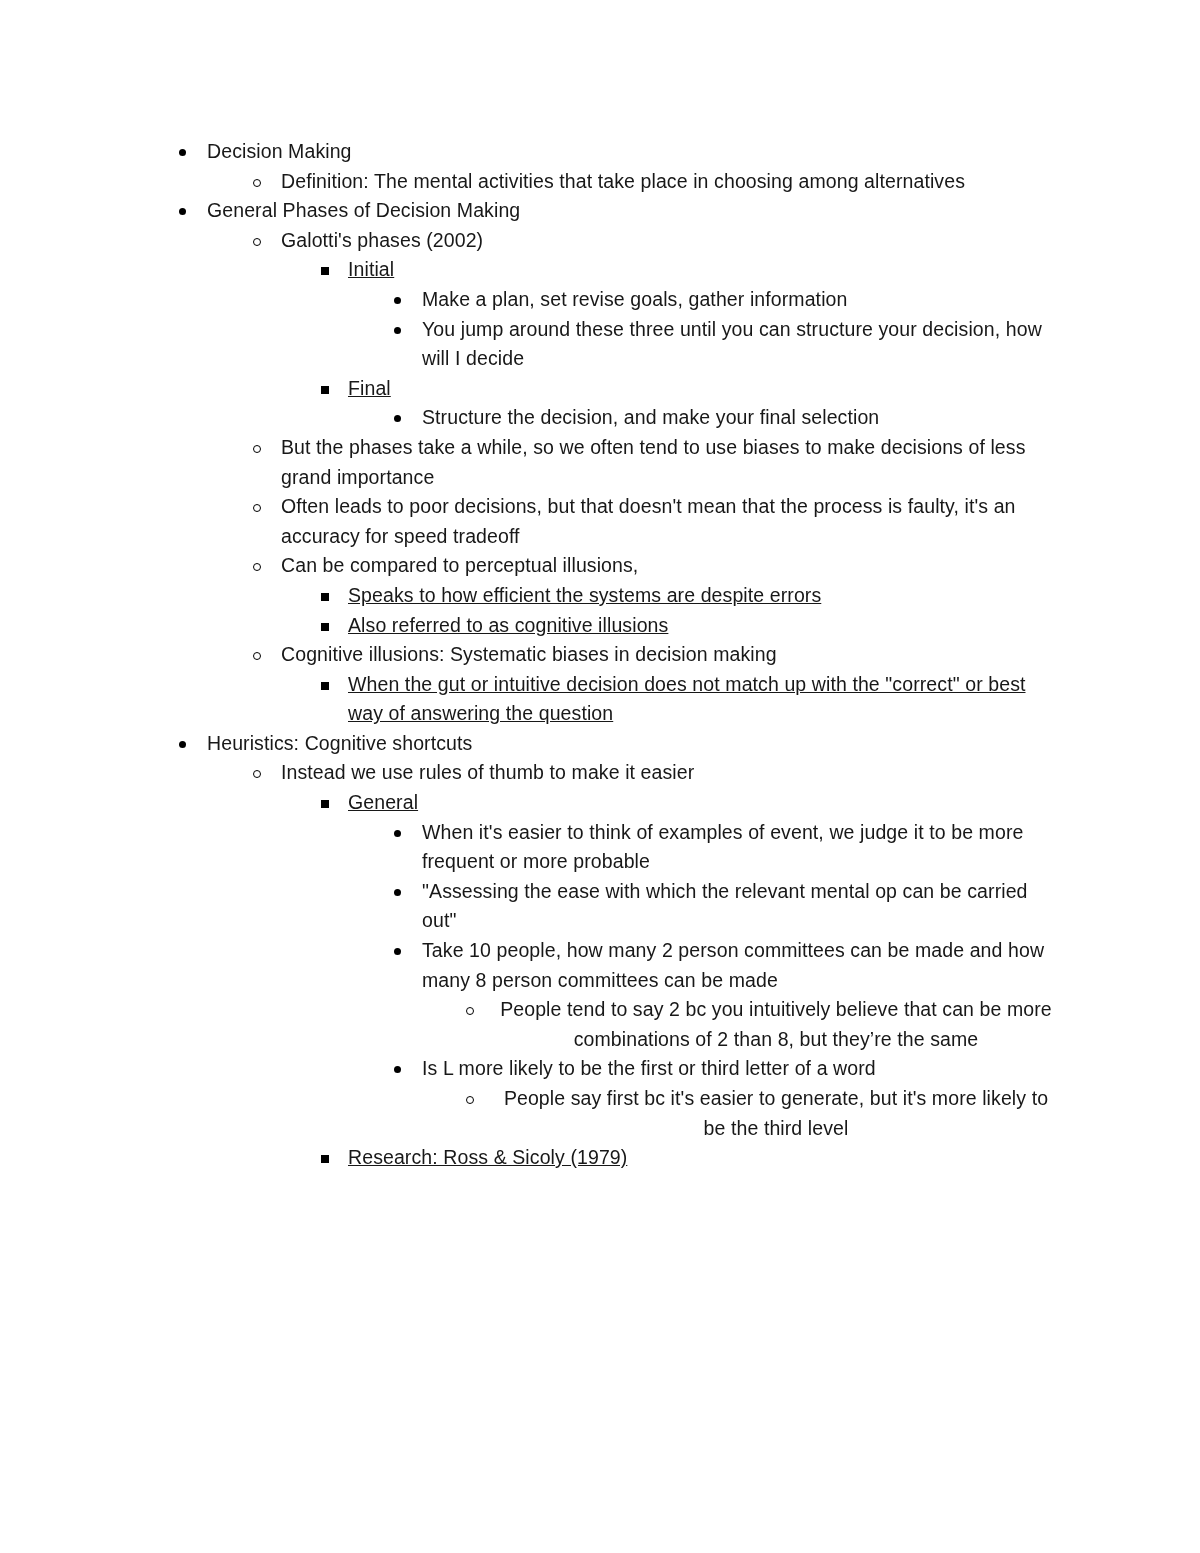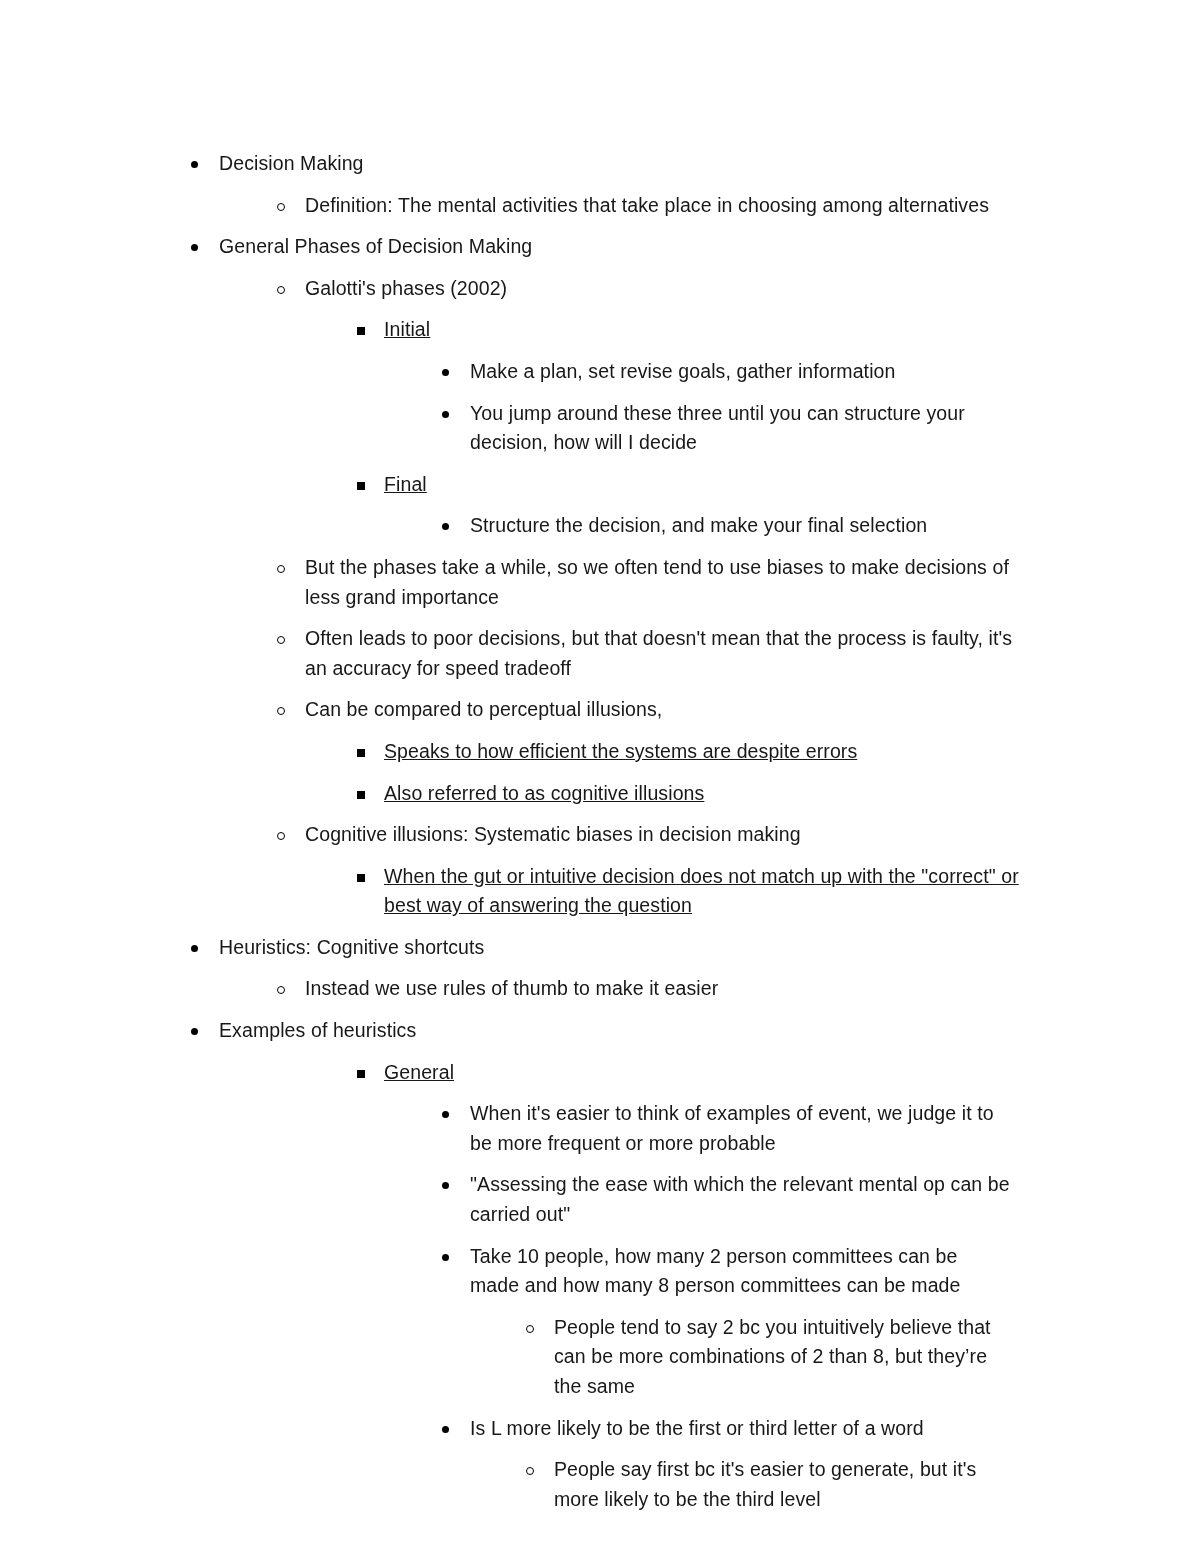--- a/index.html
+++ b/index.html
@@ -25,21 +25,21 @@
   }
 
   ul.outline, ul.outline ul {
     list-style: none;
     margin: 0;
     padding: 0;
   }
 
   li.node {
     position: relative;
-    margin: 12px;
+    margin: 0;
     padding: 0;
   }
 
   
   .row {
     position: relative;
     font-size: 19.5px;
     line-height: 29.6px;
     letter-spacing: 0.1px;
     font-weight: 400;
@@ -98,21 +98,21 @@
 
   .lv2 > .row { margin-left: 281px; margin-right: 140px; }
   .lv2 > .row > .bullet { left: -28px; }
 
   .lv3 > .row { margin-left: 348px; margin-right: 140px; text-decoration: underline; }
   .lv3 > .row > .bullet { left: -27px; }
 
   .lv4 > .row { margin-left: 422px; margin-right: 142px; }
   .lv4 > .row > .bullet { left: -28px; }
 
-  .lv5 > .row { margin-left: 494px; margin-right: 142px; }
+  .lv5 > .row { margin-left: 494px; margin-right: 142px; text-align: center; }
   .lv5 > .row > .bullet { left: -28px; }
 </style>
 </head>
 <body>
 
 <div id="outline-root">
   <ul class="outline" id="outline-list">
       <li class="node lv1">
         <div class="row"><span class="bullet disc"></span>Decision Making</div>
         <ul>
@@ -181,21 +181,20 @@
       </li>
       <li class="node lv1">
         <div class="row"><span class="bullet disc"></span>Heuristics: Cognitive shortcuts</div>
         <ul>
           <li class="node lv2">
             <div class="row"><span class="bullet circle"></span>Instead we use rules of thumb to make it easier</div>
           </li>
         </ul>
       </li>
       <li class="node lv1">
-        <div class="row"><span class="bullet disc"></span>Examples of heuristics</div>
         <ul>
           <li class="node lv2">
             <ul>
               <li class="node lv3">
                 <div class="row"><span class="bullet square"></span>General</div>
                 <ul>
                   <li class="node lv4">
                     <div class="row"><span class="bullet disc"></span>When it's easier to think of examples of event, we judge it to be more frequent or more probable</div>
                   </li>
                   <li class="node lv4">
@@ -216,18 +215,21 @@
                   <li class="node lv4">
                     <div class="row"><span class="bullet disc"></span>Is L more likely to be the first or third letter of a word</div>
                     <ul>
                       <li class="node lv5">
                         <div class="row"><span class="bullet circle"></span>People say first bc it's easier to generate, but it's more likely to be the third level</div>
                       </li>
                     </ul>
                   </li>
                 </ul>
               </li>
+              <li class="node lv3">
+                <div class="row"><span class="bullet square"></span>Research: Ross &amp; Sicoly (1979)</div>
+              </li>
             </ul>
           </li>
         </ul>
       </li>
     </ul>
 </div>
 
 </body></html>

